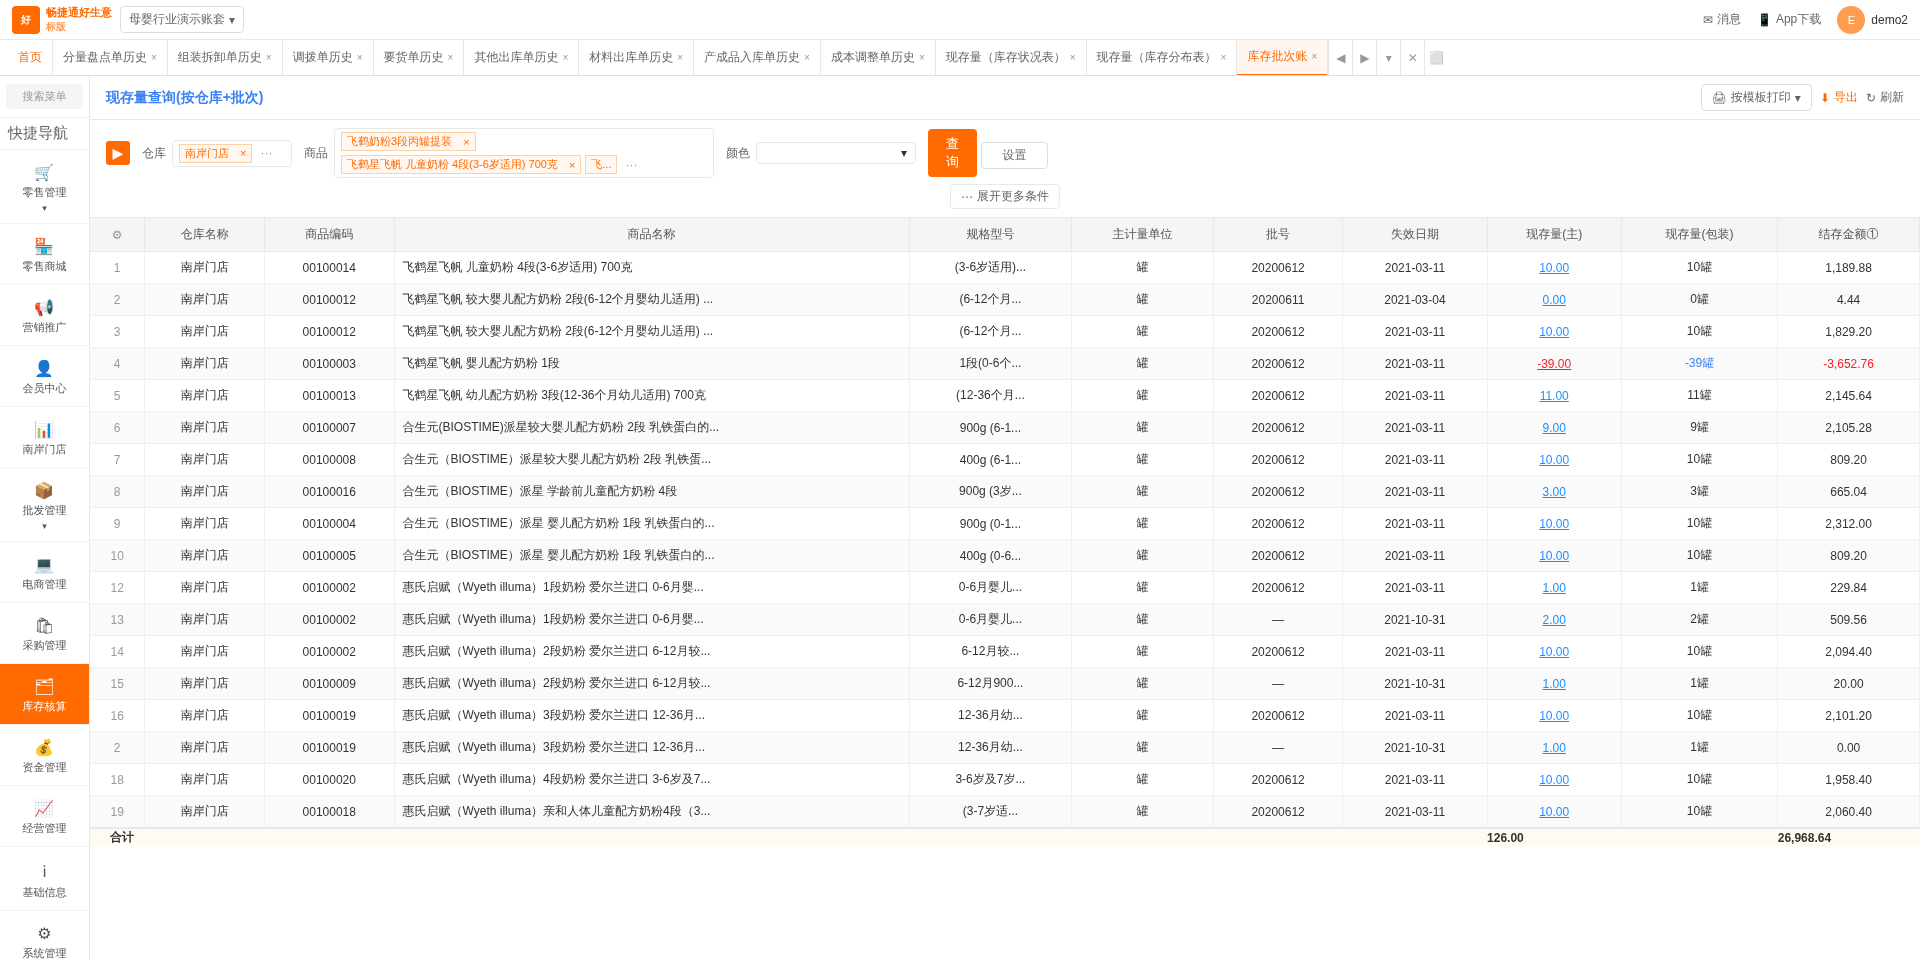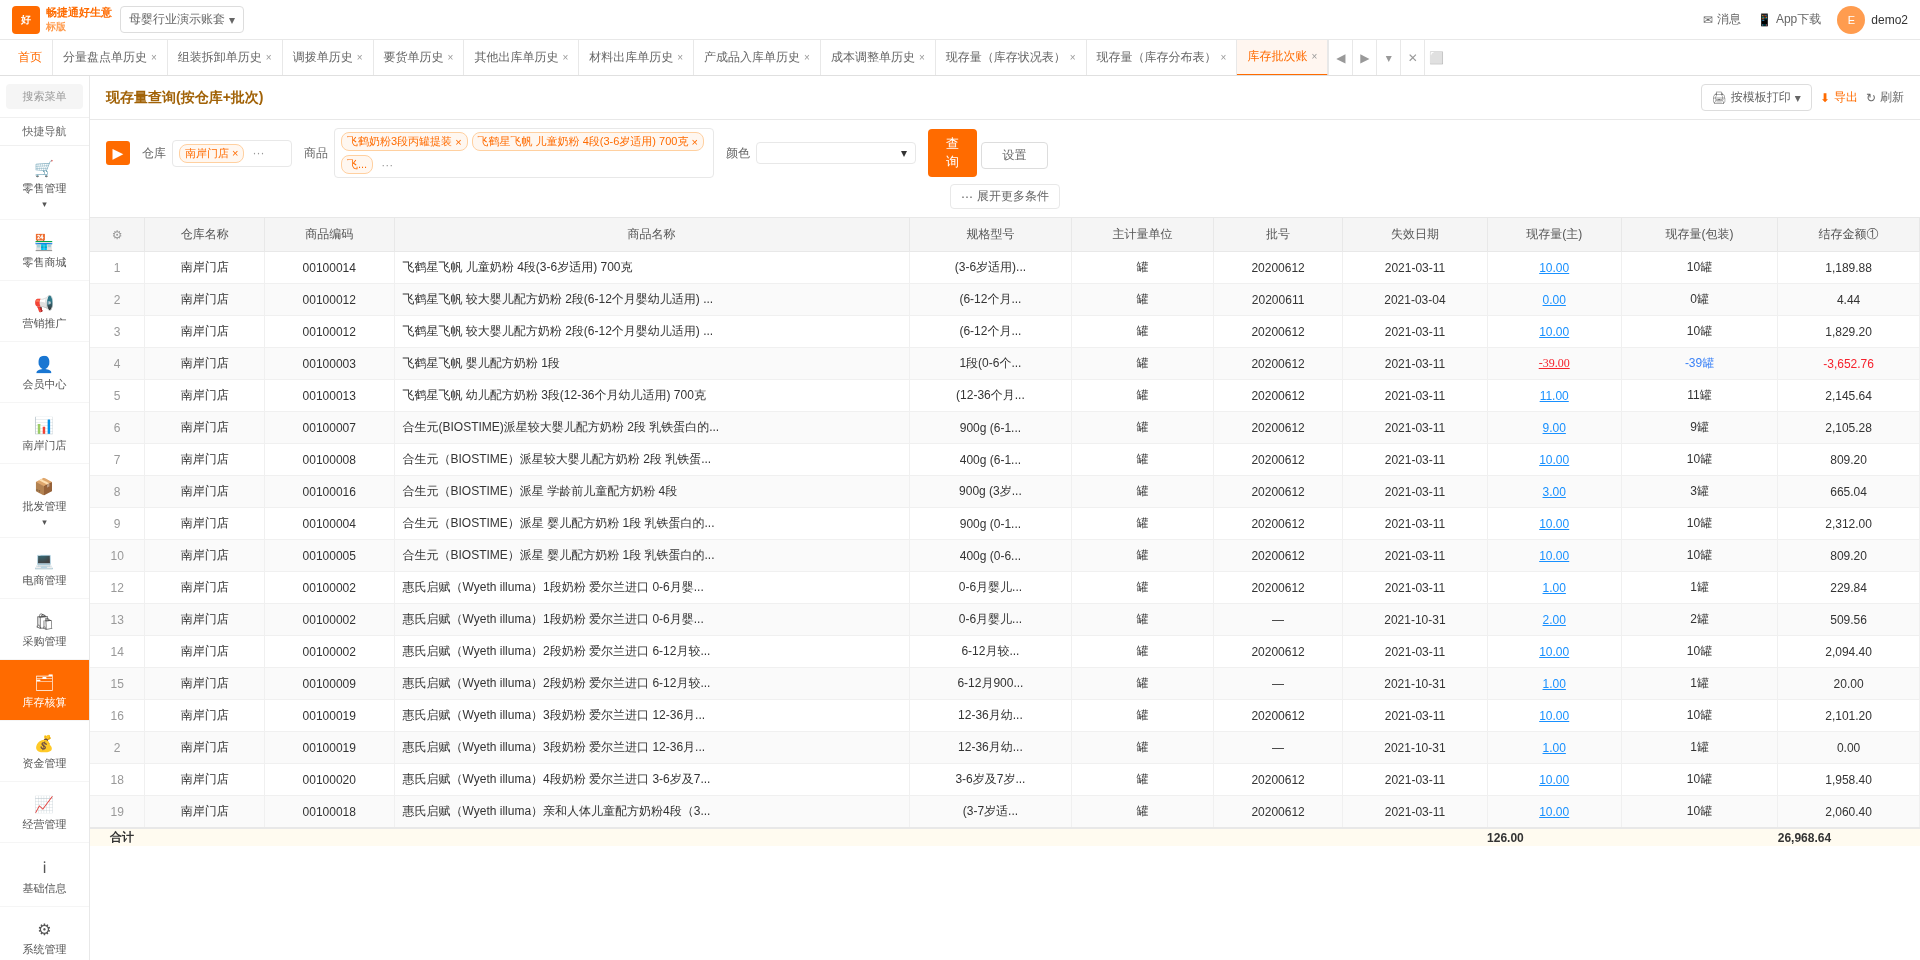--- a/index.html
+++ b/index.html
@@ -24,45 +24,45 @@
     .tab-nav-btn { display: flex; align-items: center; justify-content: center; width: 24px; height: 36px; cursor: pointer; color: #999; border-left: 1px solid #e8e8e8; }
 
     
     .main-layout { display: flex; height: calc(960px - 76px); }
 
     
     .sidebar { width: 90px; background: #fff; border-right: 1px solid #e8e8e8; display: flex; flex-direction: column; overflow-y: auto; }
     .sidebar-search { padding: 8px 6px; border-bottom: 1px solid #f0f0f0; }
     .sidebar-search-btn { width: 100%; background: #f5f5f5; border: none; border-radius: 4px; padding: 5px; font-size: 11px; color: #999; cursor: pointer; text-align: center; }
     .sidebar-nav-btn { padding: 6px 8px; border-bottom: 1px solid #f0f0f0; }
-    .sidebar-nav-label { font-size: 11px; color: #666; text-align: center; cursor: pointer; }
+    .sidebar-nav-label { font-size: 15px; color: #666; cursor: pointer; }
     .sidebar-item { display: flex; flex-direction: column; align-items: center; justify-content: center; padding: 10px 4px; cursor: pointer; border-bottom: 1px solid #f5f5f5; }
     .sidebar-item span { font-size: 11px; color: #555; margin-top: 3px; text-align: center; }
     .sidebar-item.active { background: #ff6b00; }
     .sidebar-item.active span { color: white; }
     .sidebar-item .s-icon { font-size: 16px; }
 
     
     .content-area { flex: 1; display: flex; flex-direction: column; overflow: hidden; background: #f5f5f5; }
 
     
     .page-header { background: #fff; padding: 8px 16px; display: flex; align-items: center; justify-content: space-between; border-bottom: 1px solid #e8e8e8; }
-    .page-title { font-size: 14px; font-weight: bold; color: #a16207; }
+    .page-title { font-size: 14px; font-weight: bold; color: #3b82f6; }
     .page-header-actions { display: flex; align-items: center; gap: 8px; }
     .btn-template { display: flex; align-items: center; gap: 4px; font-size: 12px; color: #666; border: 1px solid #ddd; border-radius: 4px; padding: 4px 10px; cursor: pointer; background: #fff; }
     .btn-export { display: flex; align-items: center; gap: 4px; font-size: 12px; color: #ff6b00; cursor: pointer; }
     .btn-refresh { display: flex; align-items: center; gap: 4px; font-size: 12px; color: #666; cursor: pointer; }
 
     
     .filter-bar { background: #fff; padding: 8px 16px; border-bottom: 1px solid #e8e8e8; }
     .filter-row { display: flex; align-items: center; gap: 12px; flex-wrap: wrap; }
     .filter-item { display: flex; align-items: center; gap: 6px; }
     .filter-label { font-size: 12px; color: #666; white-space: nowrap; }
     .filter-tag-area { display: flex; align-items: center; gap: 4px; flex-wrap: wrap; min-width: 120px; border: 1px solid #e8e8e8; border-radius: 4px; padding: 3px 6px; background: #fff; min-height: 26px; }
-    .filter-tag { display: flex; align-items: center; gap: 3px; background: #fff7f0; border: 1px solid #ffd0a0; border-radius: 8px; padding: 1px 5px; font-size: 11px; color: #ff6b00; }
+    .filter-tag { display: flex; align-items: center; gap: 11px; background: #fff7f0; border: 1px solid #ffd0a0; border-radius: 0; padding: 1px 5px; font-size: 11px; color: #ff6b00; }
     .filter-tag-close { cursor: pointer; color: #ff6b00; }
     .filter-expand-btn { display: flex; align-items: center; gap: 4px; color: #666; font-size: 12px; border: 1px solid #e8e8e8; border-radius: 4px; padding: 3px 10px; cursor: pointer; background: #fff; }
 
     
     .table-container { flex: 1; overflow: auto; background: #fff; margin: 0; }
     table { width: 100%; border-collapse: collapse; font-size: 12px; }
     thead tr { background: #f5f5f5; }
     thead th { padding: 8px 8px; text-align: center; border-bottom: 1px solid #e8e8e8; border-right: 1px solid #e8e8e8; color: #555; font-weight: 500; white-space: nowrap; position: sticky; top: 0; background: #f5f5f5; z-index: 1; }
     tbody tr { border-bottom: 1px solid #f0f0f0; }
     tbody tr:nth-child(even) { background: #fafafa; }
@@ -373,21 +373,21 @@
   </tr>
             <tr>
     <td class="row-num">4</td>
     <td>南岸门店</td>
     <td>00100003</td>
     <td class="text-left" style="max-width:280px;overflow:hidden;text-overflow:ellipsis;">飞鹤星飞帆 婴儿配方奶粉 1段</td>
     <td>1段(0-6个...</td>
     <td>罐</td>
     <td>20200612</td>
     <td>2021-03-11</td>
-    <td style="color:#f5222d;font-family:Liberation Serif, serif;"><span class="link-val" style="color:#f5222d;">-39.00</span></td>
+    <td style="color:#f5222d;"><span class="link-val" style="color:#f5222d;">-39.00</span></td>
     <td style="color:#3b82f6;">-39罐</td>
     <td style="color:#f5222d;">-3,652.76</td>
   </tr>
             <tr>
     <td class="row-num">5</td>
     <td>南岸门店</td>
     <td>00100013</td>
     <td class="text-left" style="max-width:280px;overflow:hidden;text-overflow:ellipsis;">飞鹤星飞帆 幼儿配方奶粉 3段(12-36个月幼儿适用) 700克</td>
     <td>(12-36个月...</td>
     <td>罐</td>

